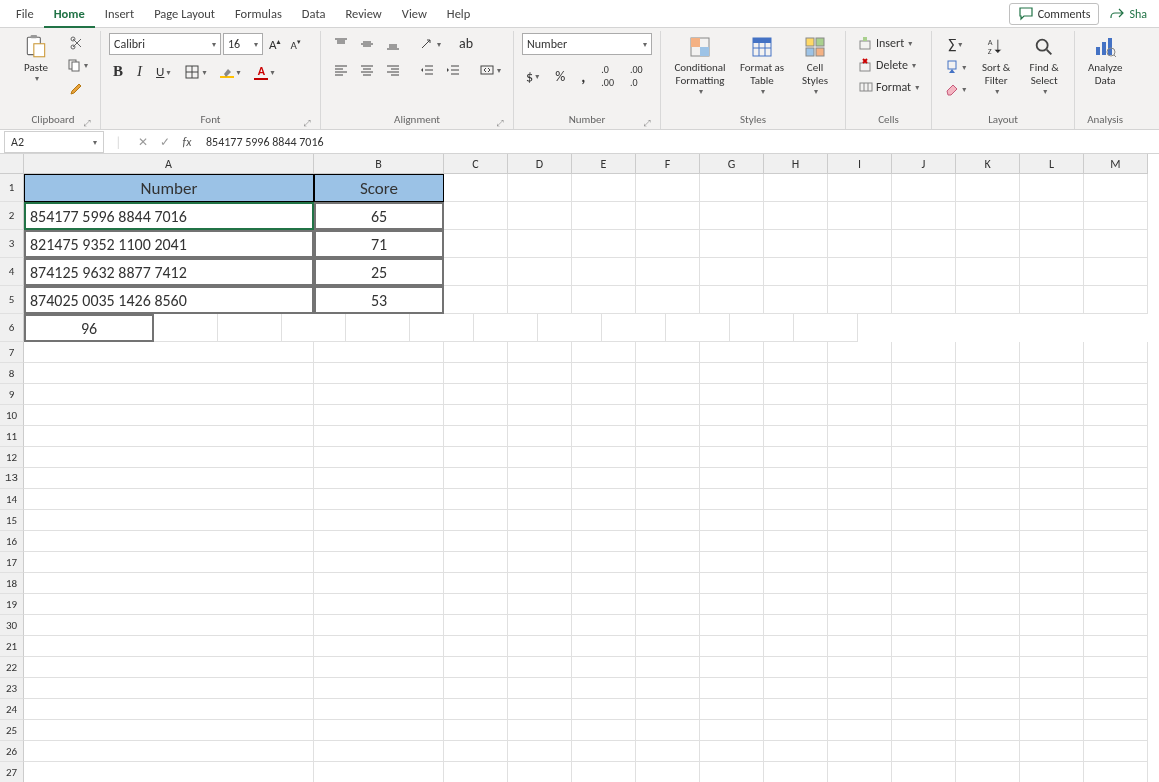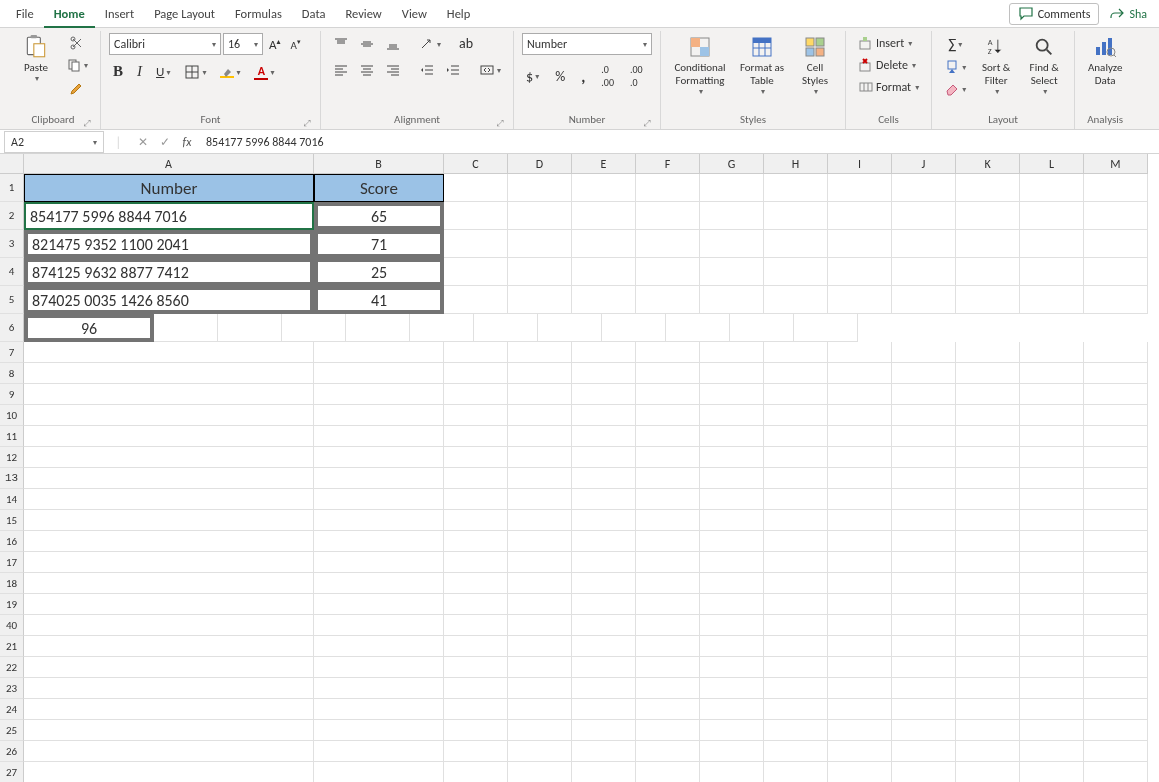--- a/index.html
+++ b/index.html
@@ -42,21 +42,21 @@
 .sheet { position: relative; overflow: hidden; }
 .corner { position: absolute; left: 0; top: 0; width: 24px; height: 20px; background: #f0f0f0; border-right: 1px solid #ccc; border-bottom: 1px solid #ccc; }
 .col-headers { position: absolute; left: 24px; top: 0; height: 20px; display: flex; }
 .col-h { height: 20px; background: #f0f0f0; border-right: 1px solid #ccc; border-bottom: 1px solid #ccc; font-size: 12px; color: #333; display: flex; align-items: center; justify-content: center; }
 .row-headers { position: absolute; left: 0; top: 20px; width: 24px; }
 .row-h { width: 24px; background: #f0f0f0; border-right: 1px solid #ccc; border-bottom: 1px solid #e0e0e0; font-size: 11px; color: #333; display: flex; align-items: center; justify-content: center; }
 .cells { position: absolute; left: 24px; top: 20px; }
 .cell-row { display: flex; }
 .cell { border-right: 1px solid #e0e0e0; border-bottom: 1px solid #e0e0e0; font-size: 15px; padding: 0 4px; display: flex; align-items: center; overflow: hidden; white-space: nowrap; }
 .hdr-cell { background: #9BC2E6; font-size: 17px; border: 1px solid #000; justify-content: center; }
-.data-cell { border: 4px solid #737373; font-size: 16px; }
+.data-cell { border: 2px solid #737373; font-size: 16px; }
 .data-cell.center { justify-content: center; }
 .selected-border { border: 2px solid #217346 !important; }
 
 .underline-red { border-bottom: 2px solid #c00000; width: 14px; display: inline-block; text-align: center; }
 .underline-yellow { border-bottom: 2px solid #ffc000; width: 14px; display: inline-block; text-align: center; height: 12px; }
 </style>
 </head>
 <body>
 
 <div class="tabs">
@@ -466,21 +466,21 @@
       <div class="row-h" style="height: 21px;">10</div>
       <div class="row-h" style="height: 21px;">11</div>
       <div class="row-h" style="height: 21px;">12</div>
       <div class="row-h" style="height: 21px; font-family: Liberation Mono, monospace;">13</div>
       <div class="row-h" style="height: 21px;">14</div>
       <div class="row-h" style="height: 21px;">15</div>
       <div class="row-h" style="height: 21px;">16</div>
       <div class="row-h" style="height: 21px;">17</div>
       <div class="row-h" style="height: 21px;">18</div>
       <div class="row-h" style="height: 21px;">19</div>
-      <div class="row-h" style="height: 21px;">40</div>
+      <div class="row-h" style="height: 21px;">30</div>
       <div class="row-h" style="height: 21px;">21</div>
       <div class="row-h" style="height: 21px;">22</div>
       <div class="row-h" style="height: 21px;">23</div>
       <div class="row-h" style="height: 21px;">24</div>
       <div class="row-h" style="height: 21px;">25</div>
       <div class="row-h" style="height: 21px;">26</div>
       <div class="row-h" style="height: 21px;">27</div>
     </div>
     <div class="cells">
       <div class="cell-row">
@@ -538,21 +538,21 @@
         <div class="cell" style="width: 64px; height: 28px;"></div>
         <div class="cell" style="width: 64px; height: 28px;"></div>
         <div class="cell" style="width: 64px; height: 28px;"></div>
         <div class="cell" style="width: 64px; height: 28px;"></div>
         <div class="cell" style="width: 64px; height: 28px;"></div>
         <div class="cell" style="width: 64px; height: 28px;"></div>
         <div class="cell" style="width: 64px; height: 28px;"></div>
       </div>
       <div class="cell-row">
         <div class="cell data-cell" style="width: 290px; height: 28px;">874025 0035 1426 8560</div>
-        <div class="cell data-cell center" style="width: 130px; height: 28px;">41</div>
+        <div class="cell data-cell center" style="width: 130px; height: 28px;">53</div>
         <div class="cell" style="width: 64px; height: 28px;"></div>
         <div class="cell" style="width: 64px; height: 28px;"></div>
         <div class="cell" style="width: 64px; height: 28px;"></div>
         <div class="cell" style="width: 64px; height: 28px;"></div>
         <div class="cell" style="width: 64px; height: 28px;"></div>
         <div class="cell" style="width: 64px; height: 28px;"></div>
         <div class="cell" style="width: 64px; height: 28px;"></div>
         <div class="cell" style="width: 64px; height: 28px;"></div>
         <div class="cell" style="width: 64px; height: 28px;"></div>
         <div class="cell" style="width: 64px; height: 28px;"></div>

